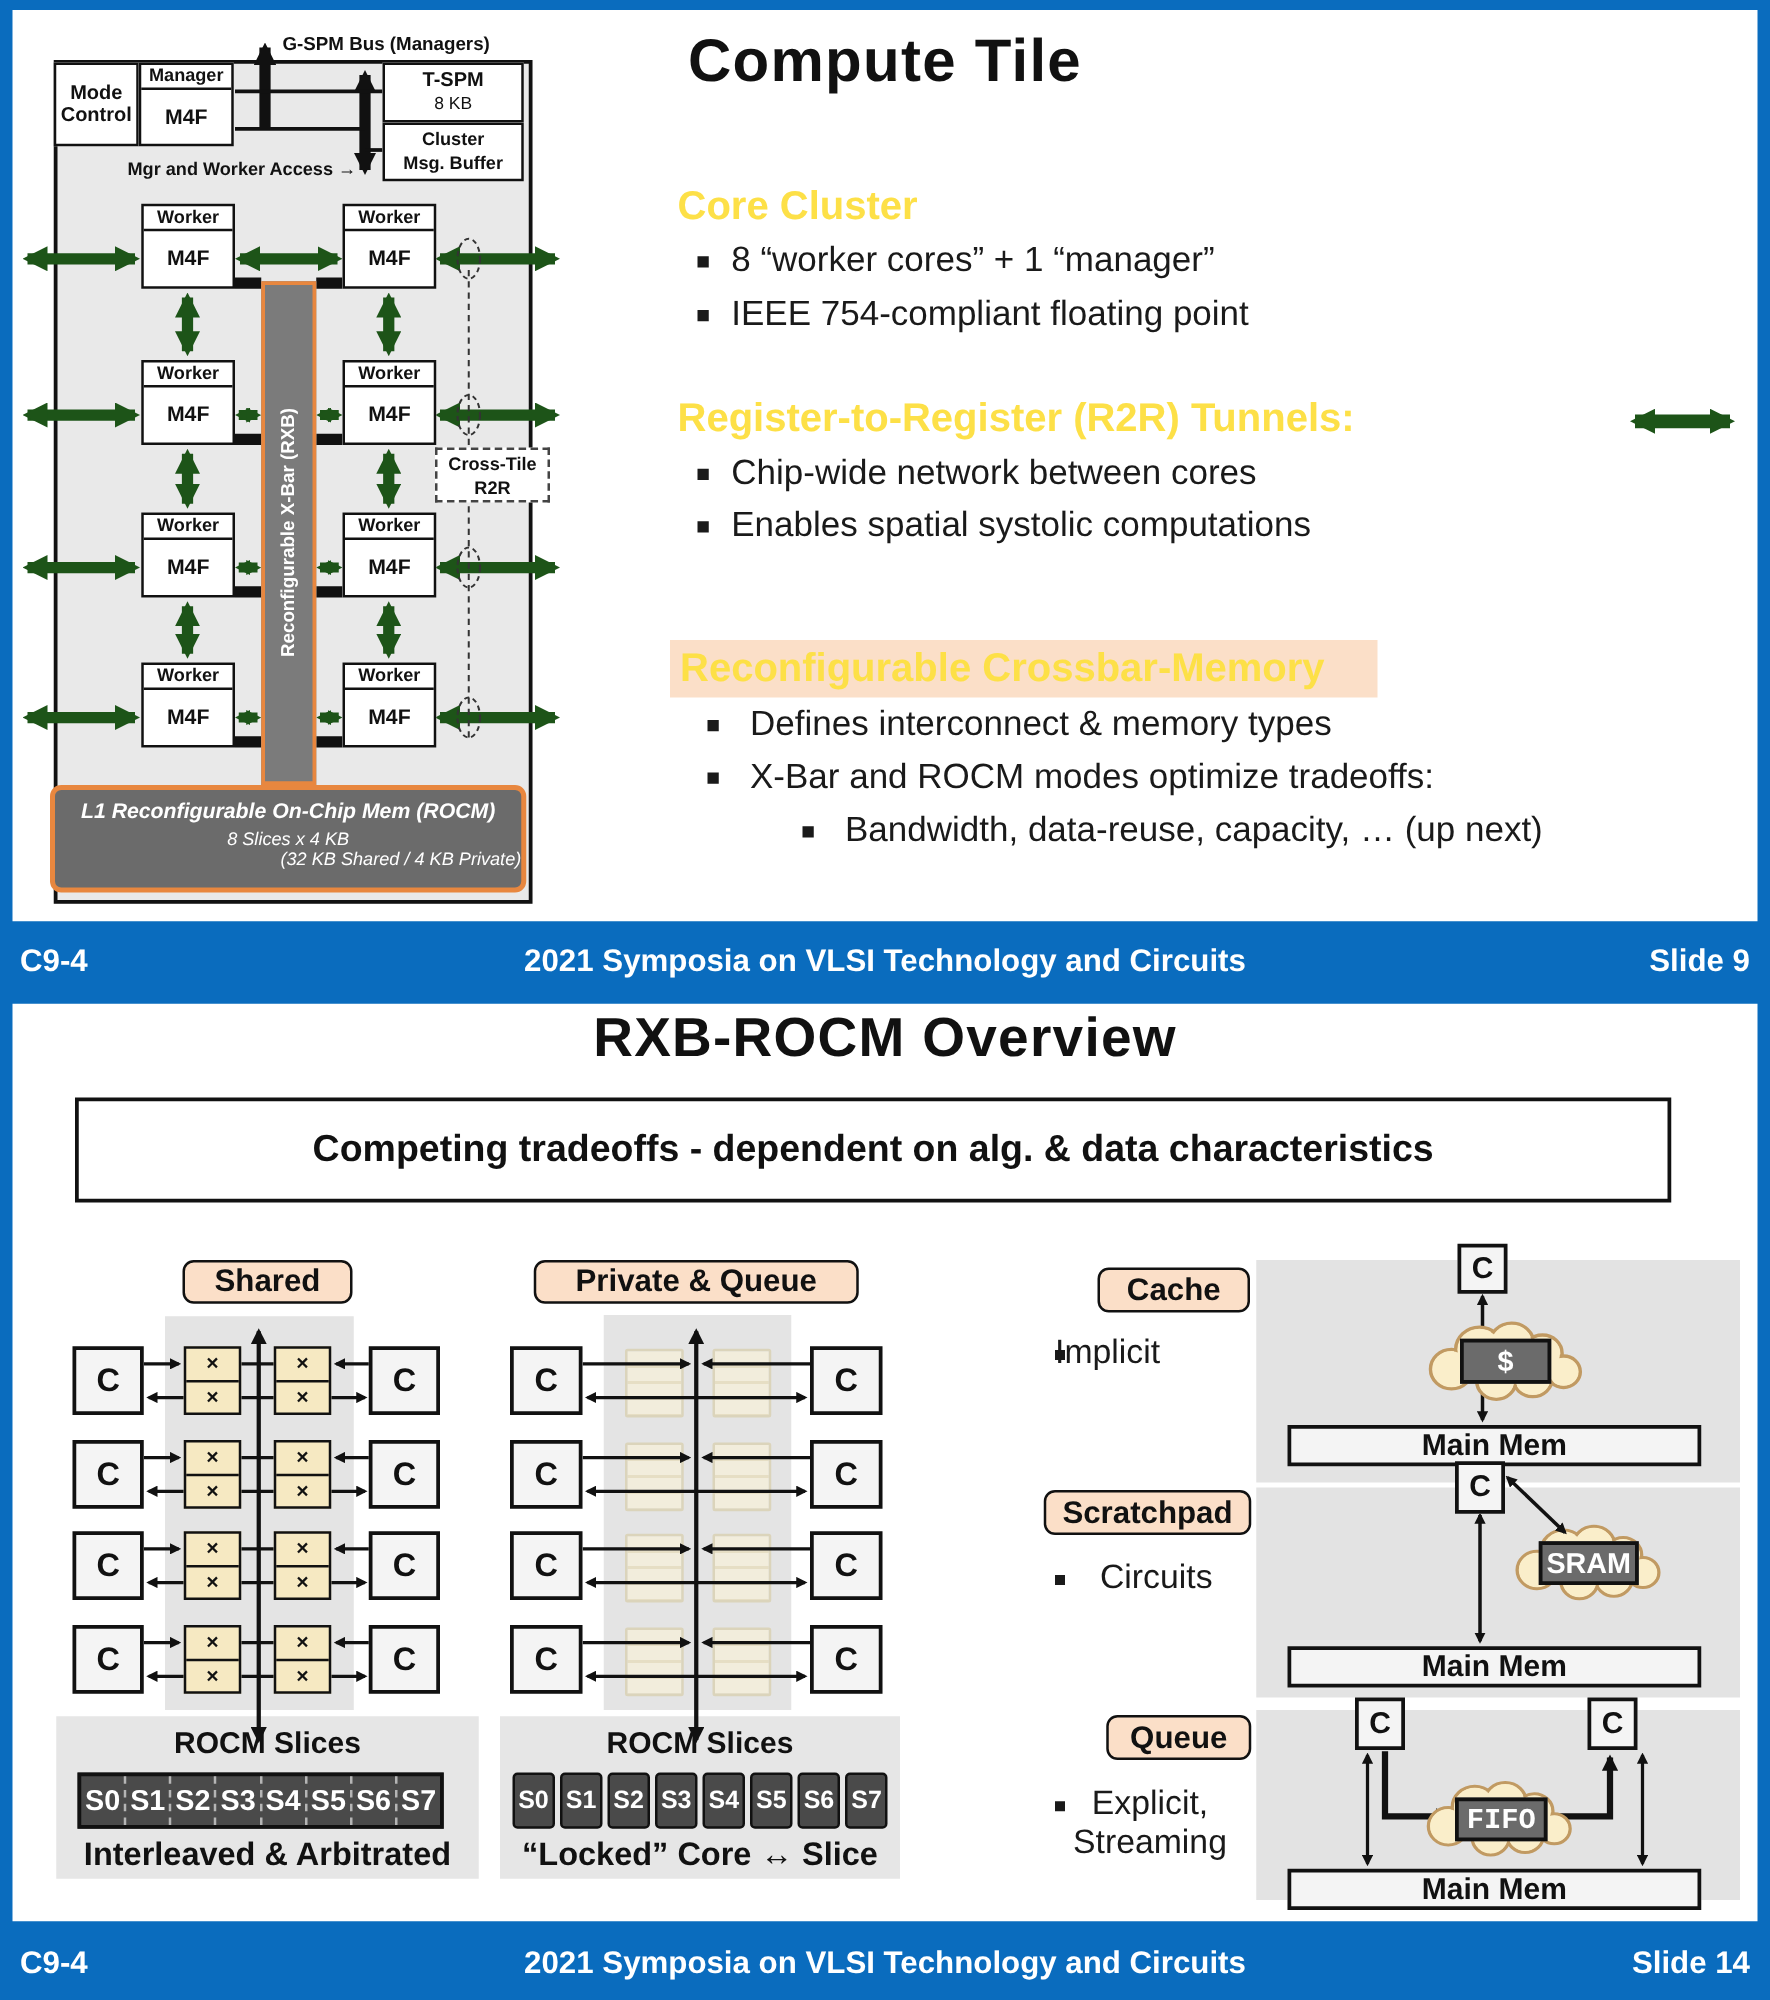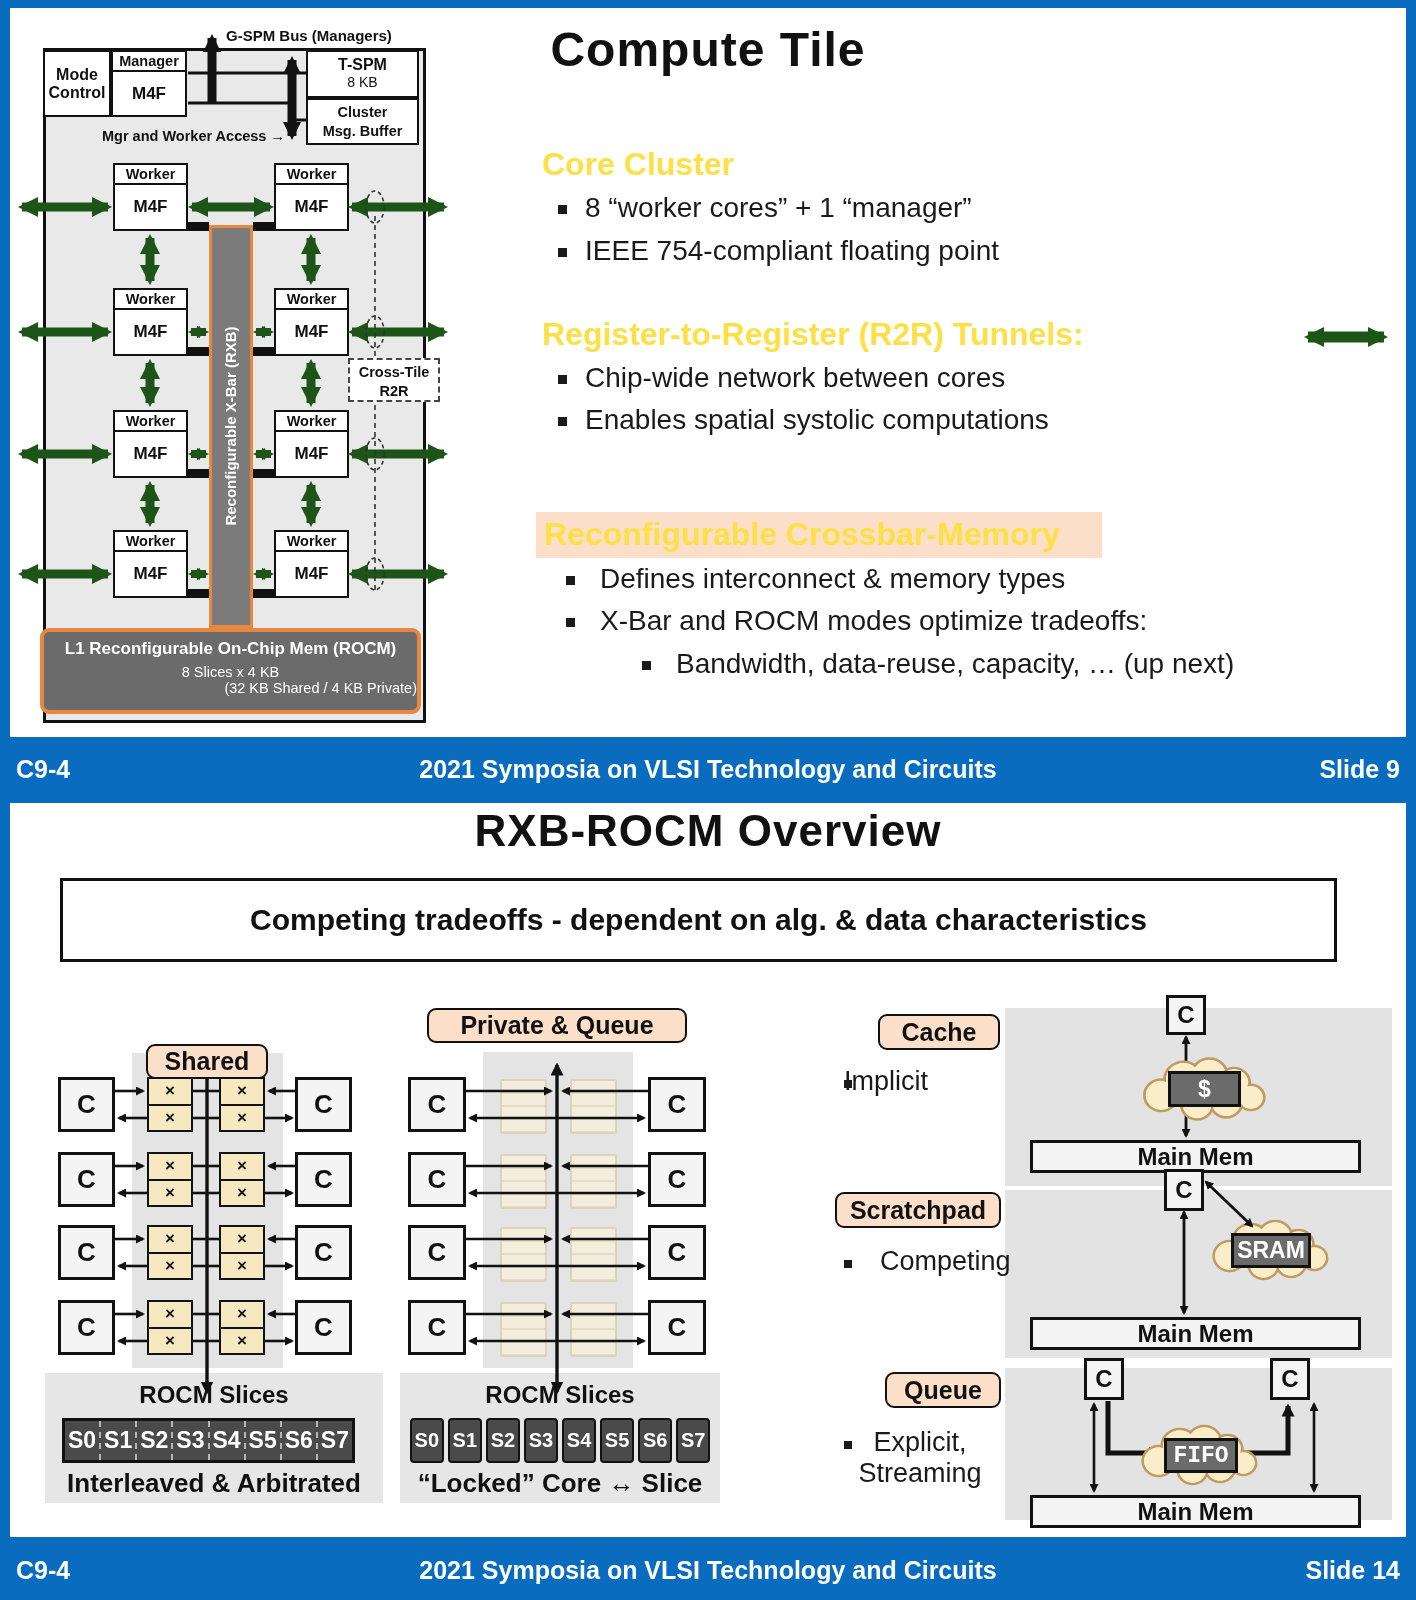--- a/index.html
+++ b/index.html
@@ -294,21 +294,21 @@
     </div>
 
   <div class="abs rxb z2" style="left:209px;top:225px;width:44px;height:403px;"></div>
   <div class="abs z2 rxbtext nw" style="left:31px;top:404px;width:400px;height:44px;">Reconfigurable X-Bar (RXB)</div>
 
   <div class="abs crosstile z2" style="left:348px;top:358px;width:92px;height:44px;">
     <div>Cross-Tile</div>
     <div>R2R</div>
   </div>
 
-  <div class="abs rocm z2" style="left:40px;top:628px;width:381px;height:86px;">
+  <div class="abs rocm z2" style="left:40px;top:628px;width:381px;height:86px;font-style:italic;">
     <div class="t1">L1 Reconfigurable On-Chip Mem (ROCM)</div>
     <div class="t2">8 Slices x 4 KB</div>
     <div class="t3">(32 KB Shared / 4 KB Private)</div>
   </div>
 
   <div class="abs h1 z2 nw" style="left:542px;top:146px;">Core Cluster</div>
   <div class="abs sq z2" style="left:558px;top:205px;"></div>
   <div class="abs bullet z2 nw" style="left:585px;top:192px;">8 “worker cores” + 1 “manager”</div>
   <div class="abs sq z2" style="left:558px;top:248px;"></div>
   <div class="abs bullet z2 nw" style="left:585px;top:235px;">IEEE 754-compliant floating point</div>
@@ -332,21 +332,21 @@
     <span class="ctr">2021 Symposia on VLSI Technology and Circuits</span>
     <span style="position:relative;">C9-4</span>
     <span class="rgt" style="position:relative;">Slide 9</span>
   </div>
 
   <div class="abs banner z2" style="left:60px;top:878px;width:1277px;height:84px;">
     <span>Competing tradeoffs - dependent on alg. &amp; data characteristics</span>
   </div>
   <div class="abs s2title z2 nw" style="left:0px;top:806px;width:1416px;">RXB-ROCM Overview</div>
 
-  <div class="abs peach z2" style="left:146px;top:1008px;width:122px;height:35px;margin-top:36px;">
+  <div class="abs peach z2" style="left:146px;top:1008px;width:136px;height:35px;">
       <span>Shared</span>
     </div>
 
   <div class="abs cbox z2" style="left:58px;top:1077px;width:57px;height:55px;">
       <span>C</span>
     </div>
   <div class="abs xbox z2" style="left:147px;top:1077px;width:46px;height:55px;">
       <div class="xc">×</div>
       <div class="xc">×</div>
     </div>
@@ -470,21 +470,21 @@
       <span>$</span>
     </div>
   <div class="abs mainmem z2" style="left:1030px;top:1140px;width:331px;height:33px;">
       <span>Main Mem</span>
     </div>
 
   <div class="abs peach z2" style="left:835px;top:1192px;width:166px;height:36px;">
       <span>Scratchpad</span>
     </div>
   <div class="abs sq z2" style="left:844px;top:1260px;width:8px;height:8px;"></div>
-  <div class="abs modebullet z2 nw" style="left:880px;top:1246px;">Competing</div>
+  <div class="abs modebullet z2 nw" style="left:880px;top:1246px;">Circuits</div>
   <div class="abs cbox z2" style="left:1164px;top:1169px;width:40px;height:42px;font-size:24px;">
       <span>C</span>
     </div>
   <div class="abs darkbox z2" style="left:1231px;top:1233px;width:80px;height:35px;">
       <span>SRAM</span>
     </div>
   <div class="abs mainmem z2" style="left:1030px;top:1317px;width:331px;height:33px;">
       <span>Main Mem</span>
     </div>
 

